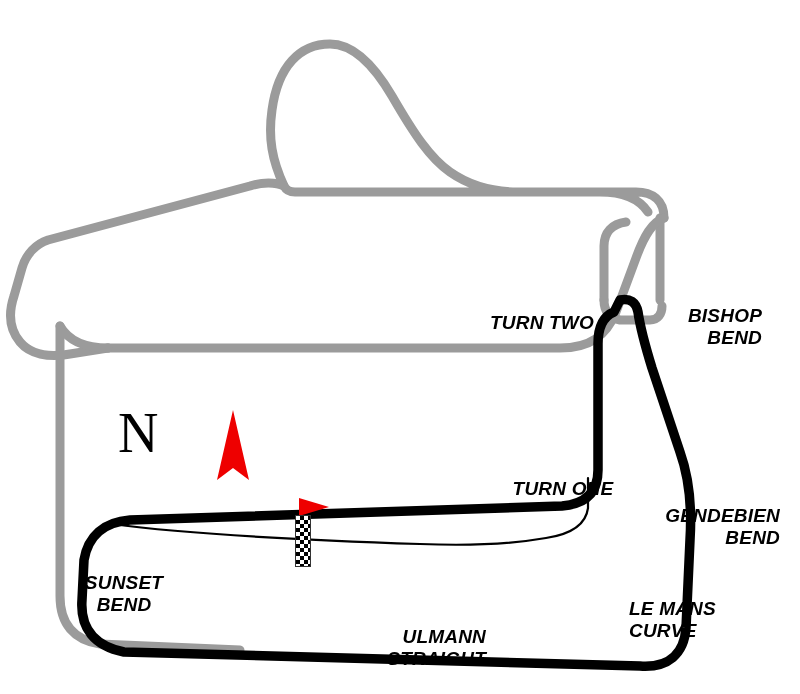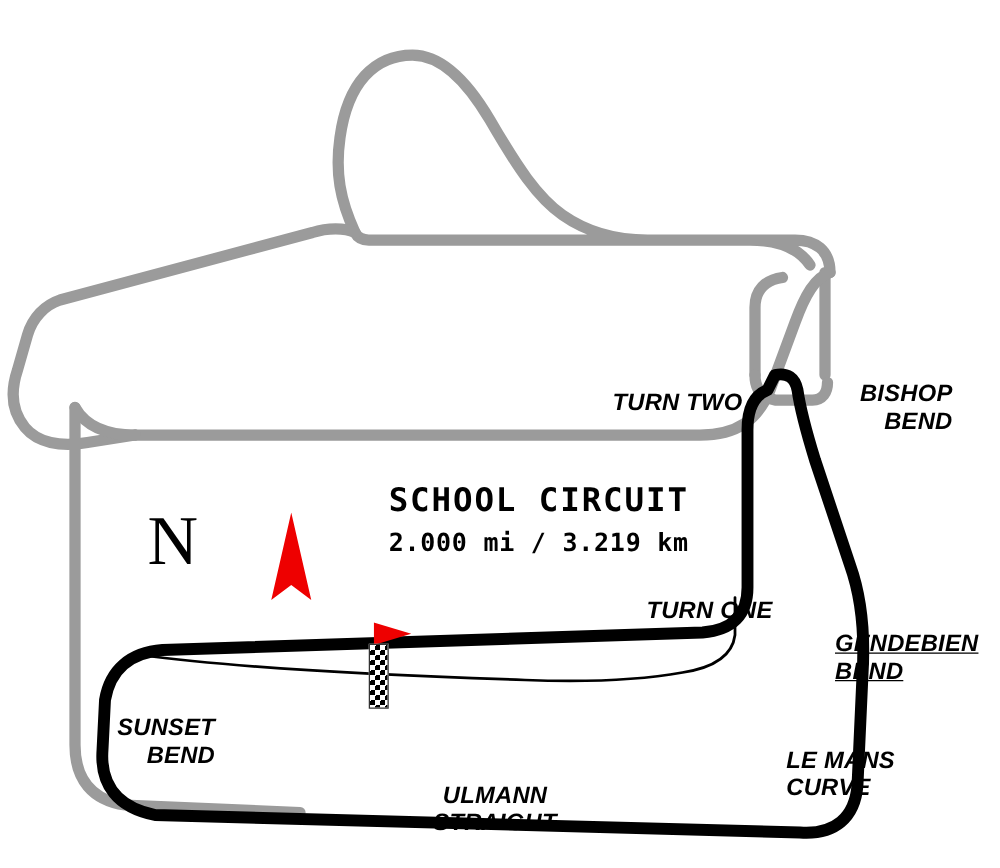--- a/index.html
+++ b/index.html
@@ -160,39 +160,35 @@
       </g>
   </svg>
 
   <div id="compass">
     <span id="compass-letter">N</span>
     <svg id="compass-arrow" viewBox="0 0 46 78">
       <polygon points="23,0 39,70 23,58 7,70" fill="#ee0000"></polygon>
     </svg>
   </div>
 
-  <div id="title-block">
-    <span class="title-main">SCHOOL CIRCUIT</span>
-    <span class="title-sub">2.000 mi / 3.219 km</span>
-  </div>
 
   <div id="startfinish">
     <svg id="sf-flag" viewBox="0 0 32 22">
       <polygon points="0,1 30,10 0,19" fill="#ee0000"></polygon>
     </svg>
     <div id="sf-checker"></div>
   </div>
 
   <div id="labels-layer">
       <div class="corner-label" style="left: 490px; top: 312px; width: 110px; text-align: left;">TURN TWO</div>
       <div class="corner-label" style="left: 662px; top: 305px; width: 100px; text-align: right;">BISHOP
 BEND</div>
-      <div class="corner-label" style="left: 508px; top: 478px; width: 110px; text-align: right;">TURN ONE</div>
-      <div class="corner-label" style="left: 668px; top: 505px; width: 128px; text-align: left; text-decoration: underline;">GENDEBIEN
+      <div class="corner-label" style="left: 508px; top: 478px; width: 110px; ">TURN ONE</div>
+      <div class="corner-label" style="left: 652px; top: 505px; width: 128px; text-align: right;">GENDEBIEN
 BEND</div>
       <div class="corner-label" style="left: 629px; top: 598px; width: 104px; text-align: left;">LE MANS
 CURVE</div>
-      <div class="corner-label" style="left: 76px; top: 572px; width: 96px; text-align: right;">SUNSET
+      <div class="corner-label" style="left: 76px; top: 572px; width: 96px; text-align: center;">SUNSET
 BEND</div>
-      <div class="corner-label" style="left: 306px; top: 626px; width: 180px; text-align: center;">ULMANN STRAIGHT</div>
+      <div class="corner-label" style="left: 306px; top: 626px; width: 180px; text-align: right;">ULMANN STRAIGHT</div>
     </div>
 
 </div>
 
 </body></html>

